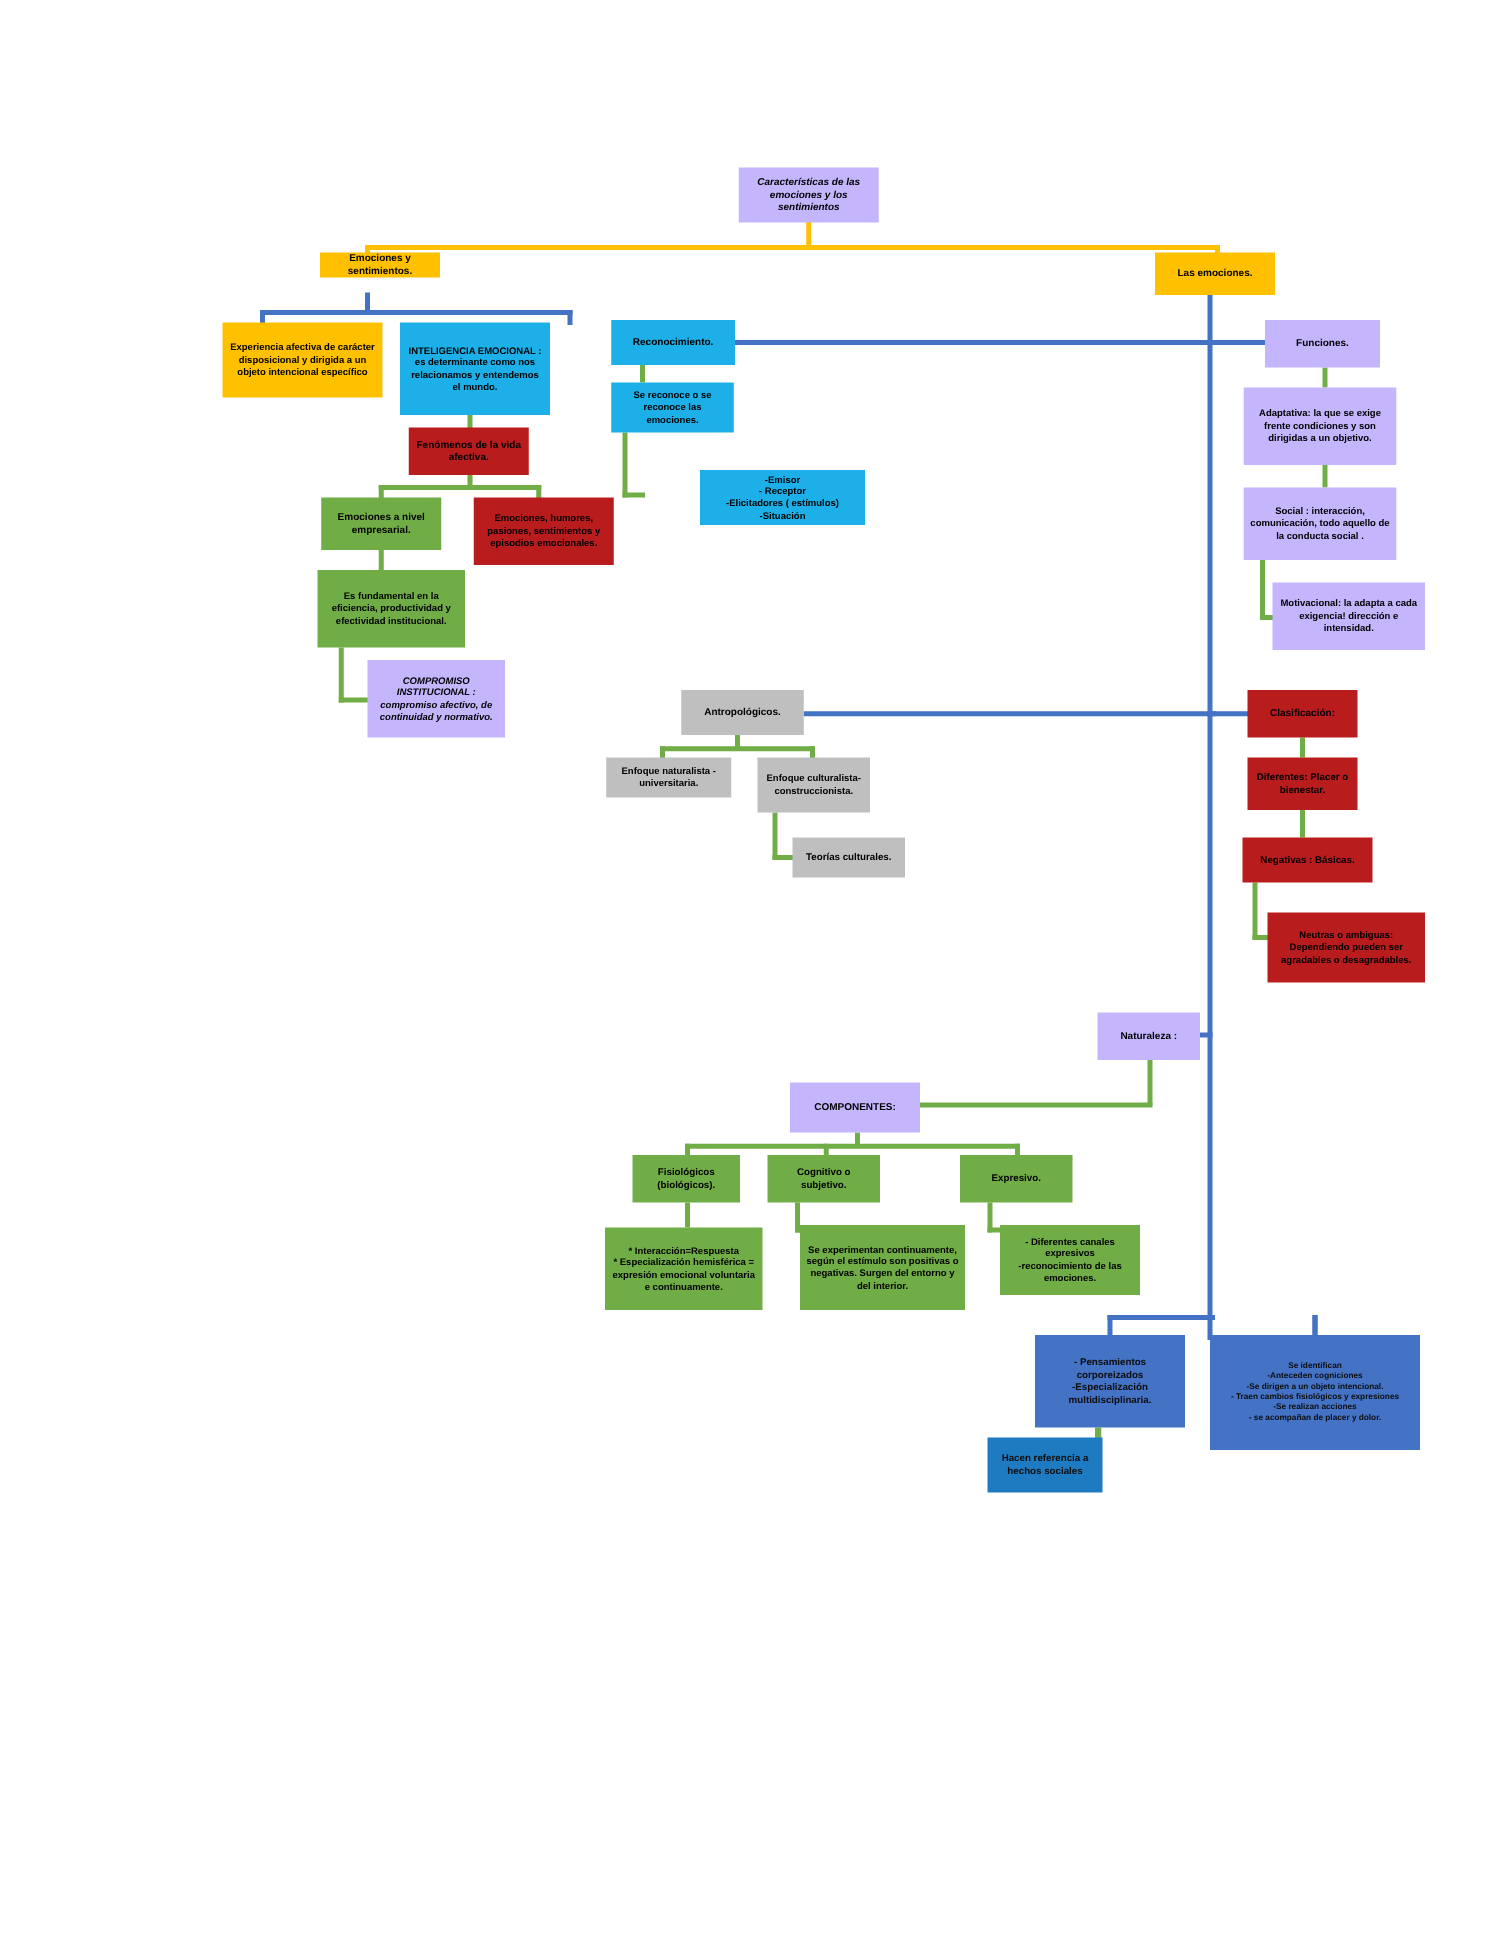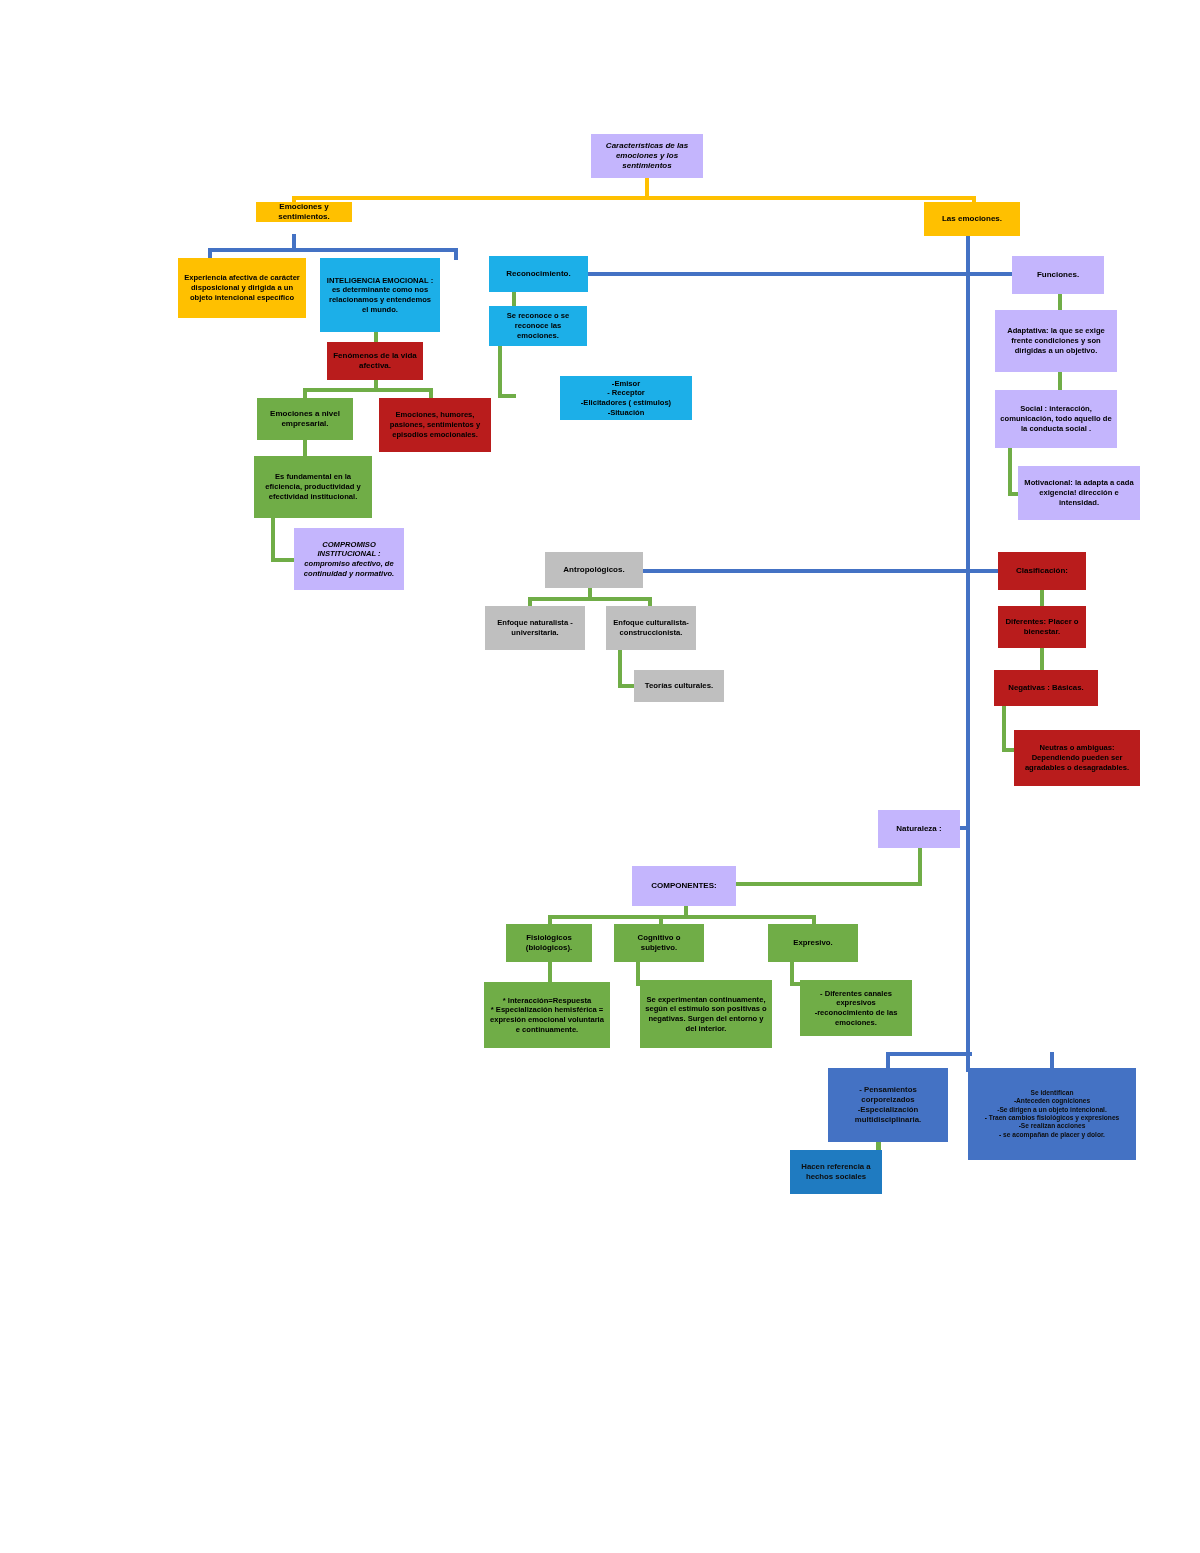--- a/index.html
+++ b/index.html
@@ -175,21 +175,21 @@
   <div class="node c-magenta" style="left:998px;top:552px;width:88px;height:38px;font-size:8px;">Clasificación:</div>
 
   <div class="node c-magenta" style="left:998px;top:606px;width:88px;height:42px;font-size:7.8px;">Diferentes: Placer o bienestar.</div>
 
   <div class="node c-magenta" style="left:994px;top:670px;width:104px;height:36px;font-size:7.8px;">Negativas : Básicas.</div>
 
   <div class="node c-magenta" style="left:1014px;top:730px;width:126px;height:56px;font-size:7.6px;">Neutras o ambiguas: Dependiendo pueden ser agradables o desagradables.</div>
 
   <div class="node c-gray" style="left:545px;top:552px;width:98px;height:36px;font-size:8px;">Antropológicos.</div>
 
-  <div class="node c-gray" style="left:485px;top:606px;width:100px;height:44px;font-size:7.6px;">Enfoque naturalista - universitaria.</div>
+  <div class="node c-gray" style="left:485px;top:606px;width:100px;height:32px;font-size:7.6px;">Enfoque naturalista - universitaria.</div>
 
   <div class="node c-gray" style="left:606px;top:606px;width:90px;height:44px;font-size:7.6px;">Enfoque culturalista-construccionista.</div>
 
   <div class="node c-gray" style="left:634px;top:670px;width:90px;height:32px;font-size:7.8px;">Teorías culturales.</div>
 
   <div class="node c-lime" style="left:878px;top:810px;width:82px;height:38px;font-size:8px;">Naturaleza :</div>
 
   <div class="node c-lime" style="left:632px;top:866px;width:104px;height:40px;font-size:8px;">COMPONENTES:</div>
 
   <div class="node c-green" style="left:506px;top:924px;width:86px;height:38px;font-size:7.8px;">Fisiológicos (biológicos).</div>

